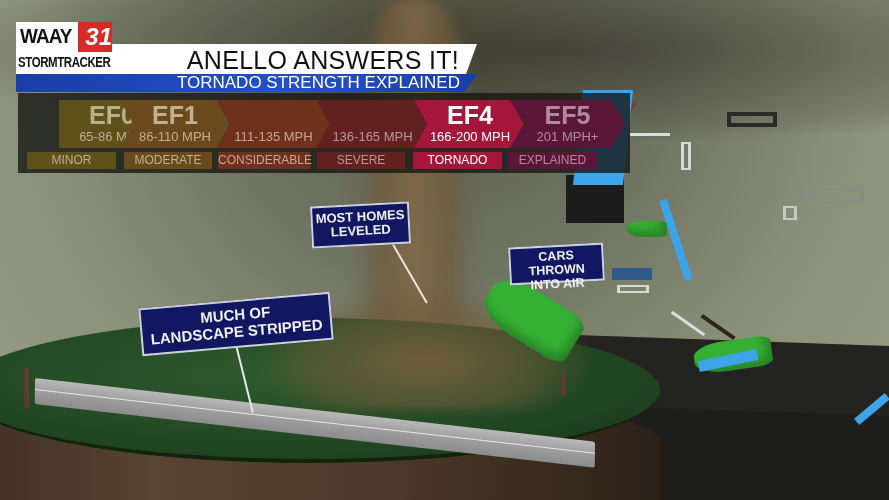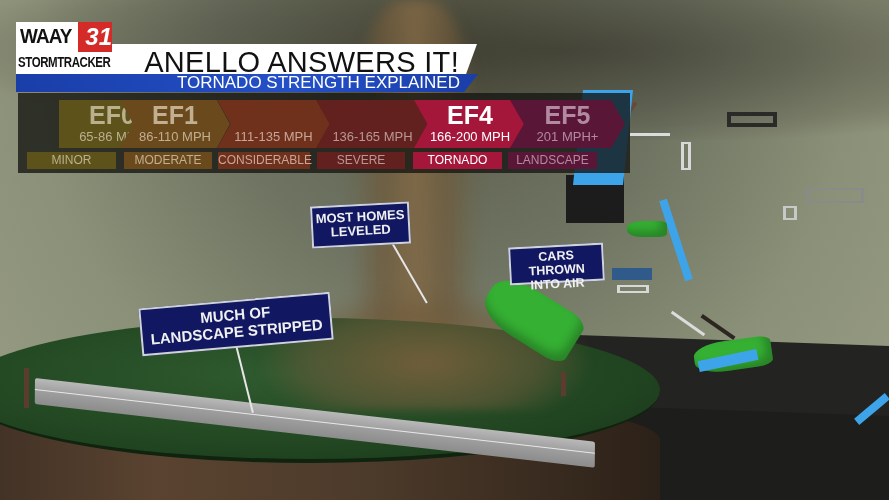--- a/index.html
+++ b/index.html
@@ -40,21 +40,21 @@
 
   
   .logo { position: absolute; left: 16px; top: 22px; width: 96px; height: 54px; background: #fff; }
   .logo-waay { position: absolute; left: 4px; top: 2px; font-size: 21px; font-weight: bold; letter-spacing: -1px; color: #111; transform: scaleX(0.9); transform-origin: left; }
   .logo-31 { position: absolute; left: 62px; top: 0; width: 34px; height: 30px; background: #d42a28; color: #fff; font-size: 24px; font-weight: bold; font-style: italic; text-align: right; line-height: 30px; }
   .logo-st { position: absolute; left: 2px; top: 32px; font-size: 14px; font-weight: bold; color: #111; letter-spacing: -0.5px; transform: scaleX(0.82); transform-origin: left; white-space: nowrap; }
 
   
   .title-white { position: absolute; left: 112px; top: 44px; width: 365px; height: 30px; background: #fff;
     clip-path: polygon(0 0, 100% 0, 97% 100%, 0 100%); }
-  .title-text { position: absolute; right: 18px; top: 2px; font-size: 29px; color: #111; letter-spacing: 0.3px; }
+  .title-text { position: absolute; right: 18px; top: 2px; font-size: 25px; color: #111; letter-spacing: 0.3px; }
   .title-blue { position: absolute; left: 16px; top: 74px; width: 462px; height: 18px;
     background: linear-gradient(90deg, #1a3ea8, #2450c8 60%, #1a3ea8);
     clip-path: polygon(0 0, 100% 0, 97% 100%, 0 100%); }
   .subtitle-text { position: absolute; right: 18px; top: 0px; font-size: 17px; color: #fff; line-height: 18px; }
 
   
   .scale-bg { position: absolute; left: 18px; top: 93px; width: 612px; height: 80px; background: rgba(20,22,18,.78); }
   .ef { position: absolute; top: 100px; height: 48px; clip-path: polygon(0 0, 88% 0, 100% 50%, 88% 100%, 0 100%, 12% 50%); }
   .ef.first { clip-path: polygon(0 0, 88% 0, 100% 50%, 88% 100%, 0 100%); }
   .ef-label { position: absolute; left: 0; right: 0; top: 1px; text-align: center; font-size: 25px; font-weight: bold; }
@@ -142,21 +142,21 @@
 <div class="ef" style="left:510px; width:115px; background:#5a1636; color:#b28aa0;">
   <div class="ef-label">EF5</div>
   <div class="ef-mph">201 MPH+</div>
 </div>
 
 <div class="cat" style="left:27px; width:89px; background:#5e521b; color:#b9b08e;">MINOR</div>
 <div class="cat" style="left:124px; width:88px; background:#6a4a1c; color:#c2ae90;">MODERATE</div>
 <div class="cat" style="left:218px; width:92px; background:#6f311c; color:#c6a698;">CONSIDERABLE</div>
 <div class="cat" style="left:317px; width:88px; background:#62211f; color:#b89892;">SEVERE</div>
 <div class="cat" style="left:413px; width:89px; background:#a4173a; color:#ffffff;">TORNADO</div>
-<div class="cat" style="left:508px; width:89px; background:#5a1636; color:#b28aa0;">LANDSCAPE</div>
+<div class="cat" style="left:508px; width:89px; background:#5a1636; color:#b28aa0;">EXPLAINED</div>
 
 <div class="sign-stick" style="left:391px; top:243px; height:70px; transform:rotate(-30deg);"></div>
 <div class="sign" style="left:311px; top:204px; width:99px; height:42px; transform:rotate(-3deg); font-size:13px; padding-top:4px;">
   <div>MOST HOMES</div>
   <div>LEVELED</div>
 </div>
 
 <div class="sign" style="left:509px; top:245px; width:95px; height:38px; transform:rotate(-3deg); font-size:12.5px; padding-top:3px;">
   <div>CARS THROWN</div>
   <div>INTO AIR</div>

